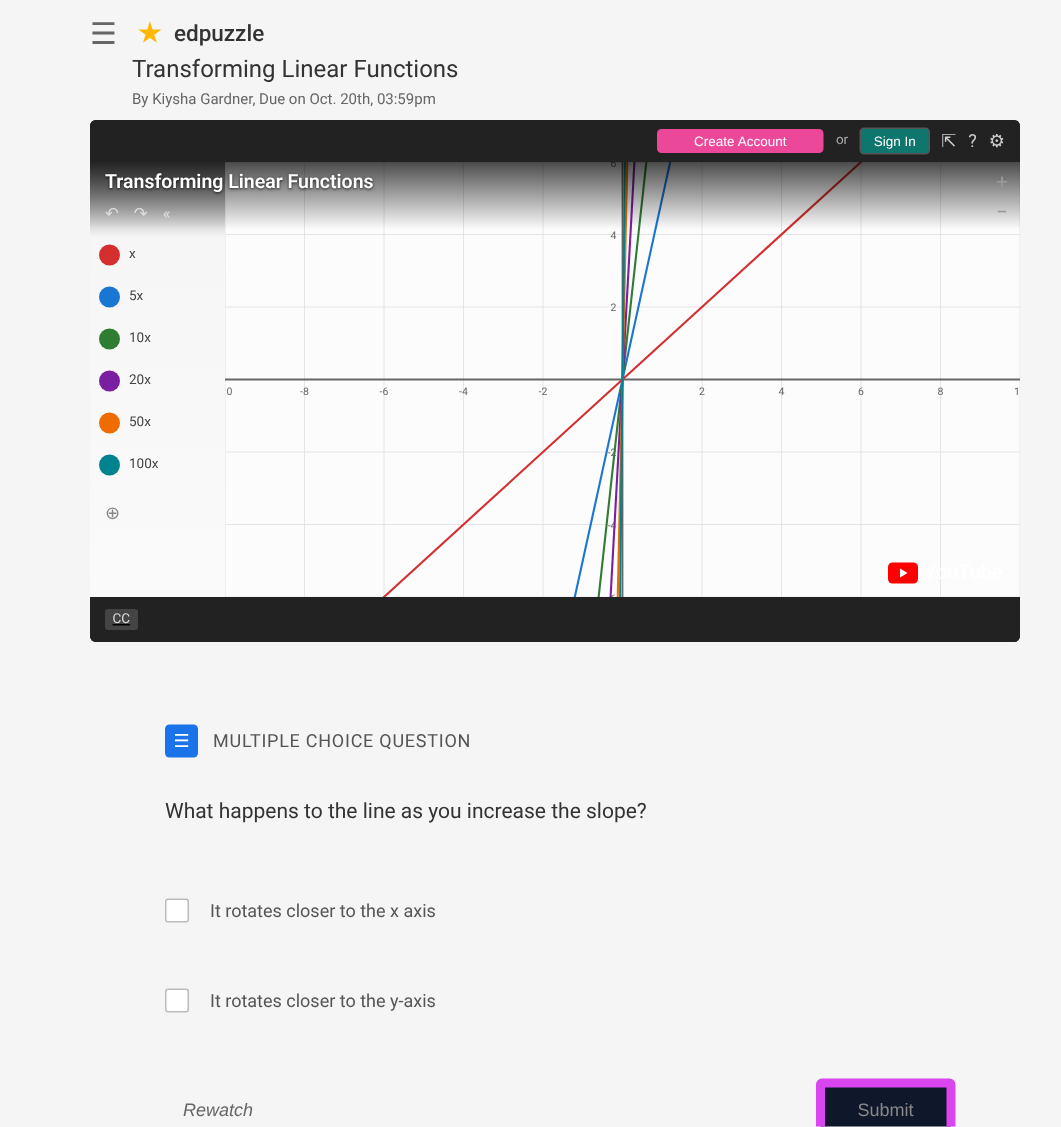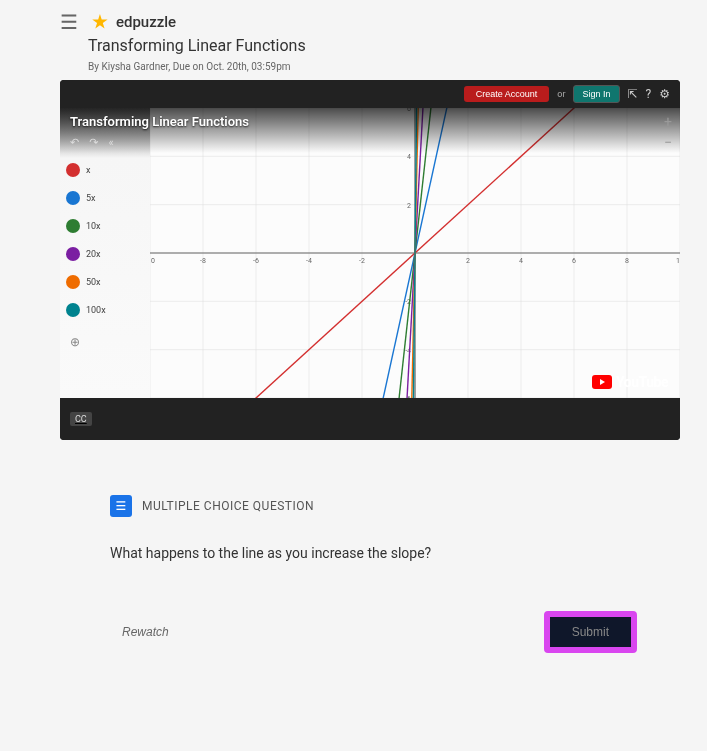--- a/index.html
+++ b/index.html
@@ -59,25 +59,25 @@
     .video-topbar {
       background: #222;
       height: 28px;
       display: flex;
       align-items: center;
       justify-content: flex-end;
       padding: 0 10px;
       gap: 8px;
     }
     .create-btn {
-      background: #b91c1c;
+      background: #ec4899;
       color: #fff;
       border: none;
       font-size: 9px;
-      padding: 3px 12px;
+      padding: 3px 25px;
       border-radius: 3px;
     }
     .or-text {
       color: #aaa;
       font-size: 9px;
     }
     .signin-btn {
       background: #0f766e;
       color: #fff;
       border: 1px solid #555;
@@ -183,21 +183,21 @@
     }
     .dark-overlay {
       position: absolute;
       left: 0; right: 0; top: 0;
       height: 45px;
       background: linear-gradient(rgba(0,0,0,0.7), transparent);
       z-index: 1;
     }
     .bottom-bar {
       background: #222;
-      height: 42px;
+      height: 30px;
       display: flex;
       align-items: center;
       padding: 0 10px;
       text-decoration: underline;
     }
     .cc-badge {
       background: #444;
       color: #ddd;
       font-size: 9px;
       padding: 2px 5px;
@@ -396,19 +396,29 @@
     </div>
   </div>
 
   <div class="question-block">
     <div class="q-header">
       <div class="q-icon">☰</div>
       <div class="q-type">MULTIPLE CHOICE QUESTION</div>
     </div>
     <div class="q-text">What happens to the line as you increase the slope?</div>
 
+    <div id="choices">
+        <div class="choice">
+          <span class="choice-box"></span>
+          <span>It rotates closer to the x axis</span>
+        </div>
+        <div class="choice">
+          <span class="choice-box"></span>
+          <span>It rotates closer to the y-axis</span>
+        </div>
+      </div>
 
     <div class="footer-actions">
       <button class="rewatch">Rewatch</button>
       <button class="submit">Submit</button>
     </div>
   </div>
 </div>
 
 </body></html>

